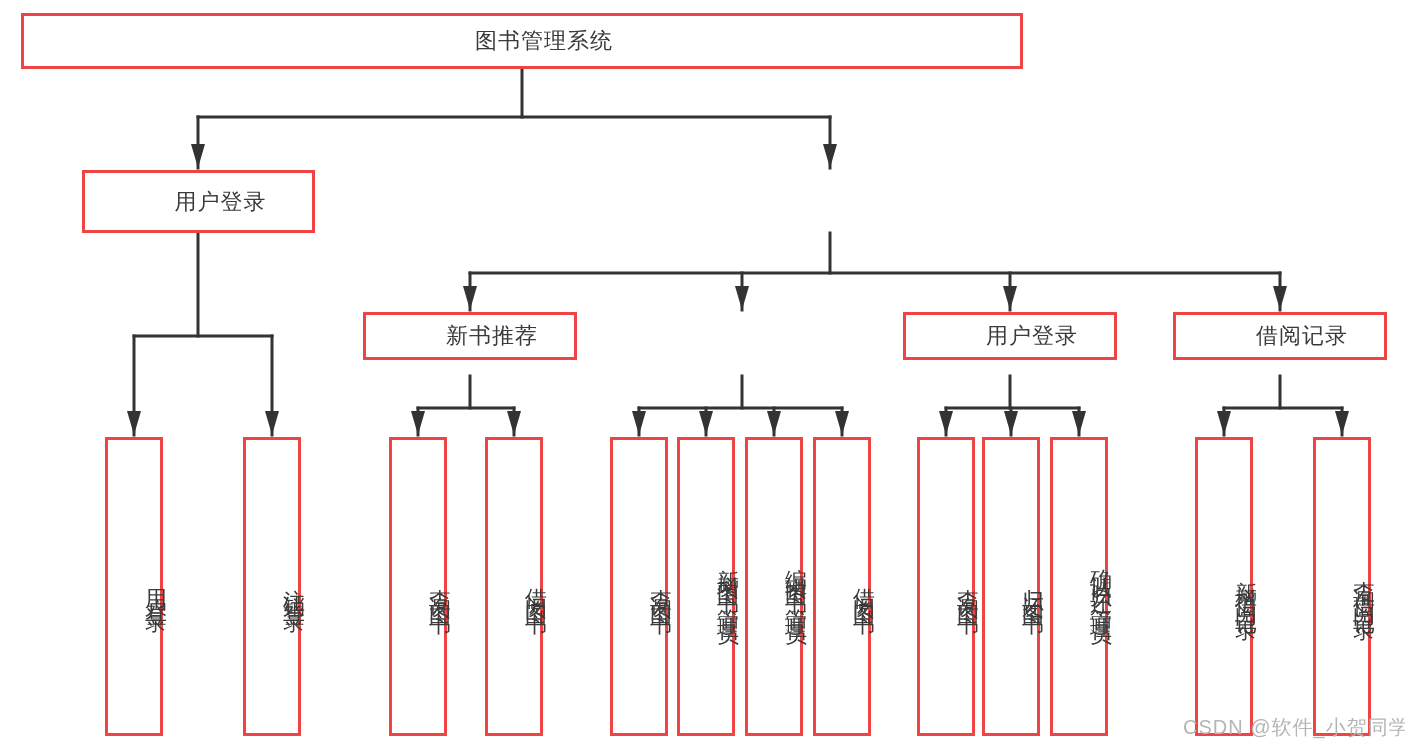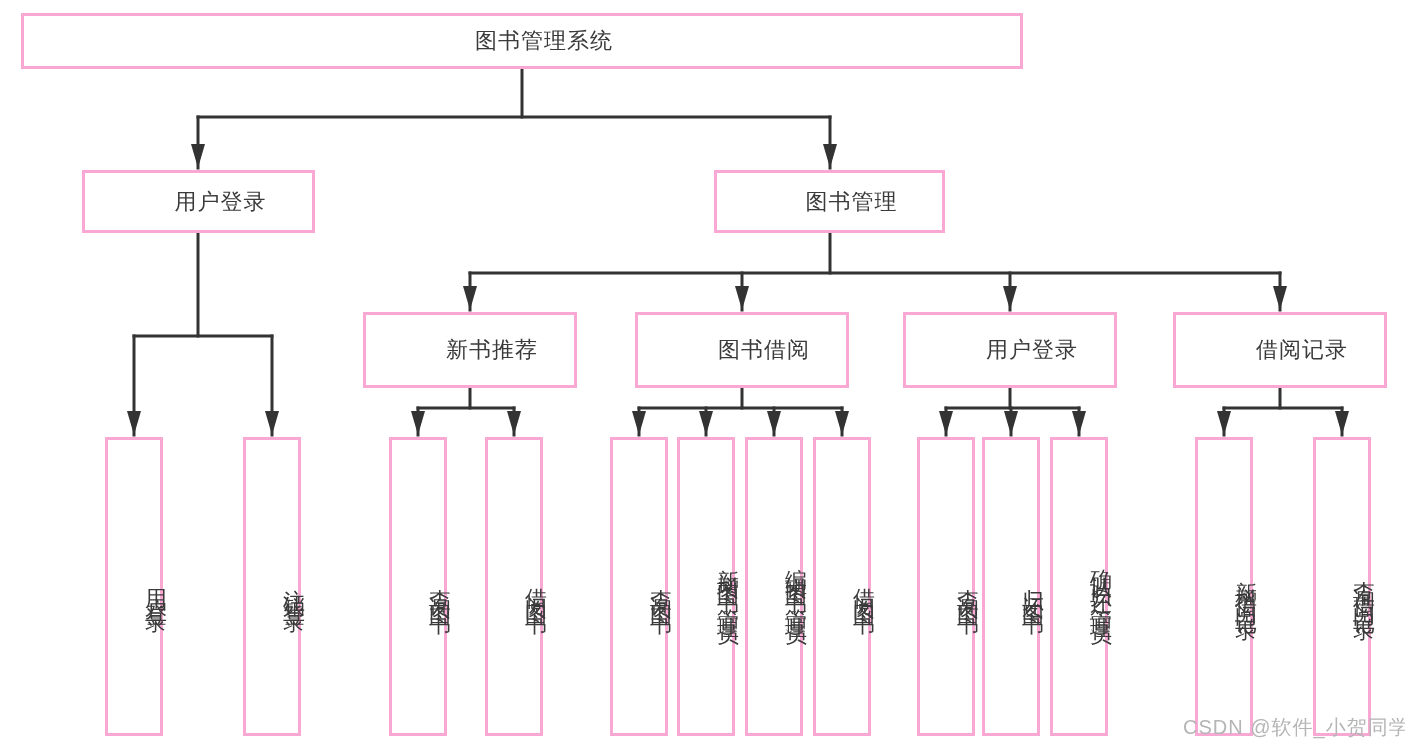--- a/index.html
+++ b/index.html
@@ -17,21 +17,21 @@
   }
   .connectors {
     position: absolute;
     left: 0; top: 0;
     width: 1405px;
     height: 747px;
   }
   .node {
     position: absolute;
     box-sizing: border-box;
-    border: 3px solid #f9a8d4;
+    border: 3px solid #ef4444;
     background: #ffffff;
     color: #3a3a3a;
     display: flex;
     align-items: center;
     justify-content: center;
     font-size: 22px;
     letter-spacing: 1px;
     text-align: center;
     white-space: nowrap;
     padding-left: 44px;
@@ -41,21 +41,21 @@
     letter-spacing: 8px;
     white-space: normal;
     line-height: 1;
   }
   
   .n-root   { left: 21px;  top: 13px;  width: 1002px; height: 56px; }
   
   .n-l2-0   { left: 82px;  top: 170px; width: 233px;  height: 63px; }
   .n-l2-1   { left: 714px; top: 170px; width: 231px;  height: 63px; }
   
-  .n-l3     { top: 312px; width: 214px; height: 76px; }
+  .n-l3     { top: 312px; width: 214px; height: 48px; }
   .n-l3-0   { left: 363px; }
   .n-l3-1   { left: 635px; }
   .n-l3-2   { left: 903px; }
   .n-l3-3   { left: 1173px; }
   
   .leaf     { top: 437px; width: 58px; height: 299px; }
   .lf-0  { left: 105px; }
   .lf-1  { left: 243px; }
   .lf-2  { left: 389px; }
   .lf-3  { left: 485px; }
@@ -130,24 +130,22 @@
       <path d="M1280,376 V408"></path>
       <path d="M1224,408 H1342"></path>
       <path d="M1224,408 V435" marker-end="url(#arrow)"></path>
       <path d="M1342,408 V435" marker-end="url(#arrow)"></path>
     </g>
   </svg>
 
   <div class="node n-root">图书管理系统</div>
 
   <div class="node n-l2-0">用户登录</div>
-  <div class="node n-l2-1">图书管理</div>
 
   <div class="node n-l3 n-l3-0">新书推荐</div>
-  <div class="node n-l3 n-l3-1">图书借阅</div>
   <div class="node n-l3 n-l3-2">用户登录</div>
   <div class="node n-l3 n-l3-3">借阅记录</div>
 
   <div class="node vertical leaf lf-0">用户登录</div>
   <div class="node vertical leaf lf-1">注销登录</div>
   <div class="node vertical leaf lf-2">查询图书</div>
   <div class="node vertical leaf lf-3">借阅图书</div>
   <div class="node vertical leaf lf-4">查询图书</div>
   <div class="node vertical leaf lf-5">新增图书（管理员）</div>
   <div class="node vertical leaf lf-6">编辑图书（管理员）</div>

